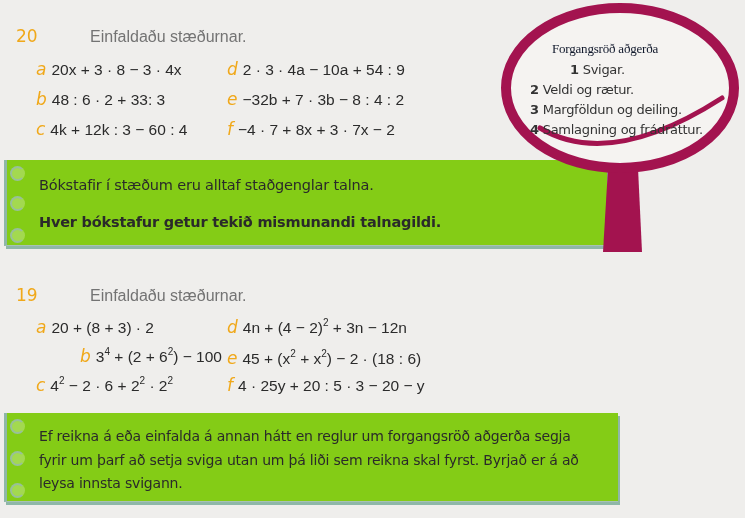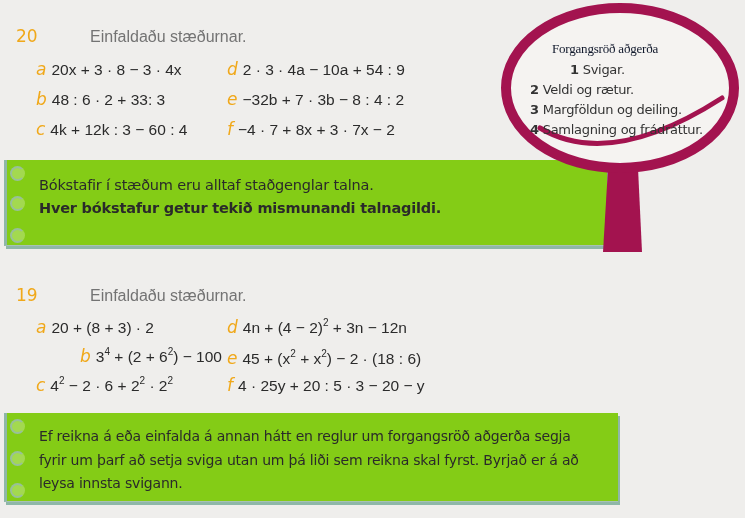--- a/index.html
+++ b/index.html
@@ -71,21 +71,21 @@
 </div>
 <div class="abs item" style="left:227px;top:119px;">
   <span class="lbl">f</span><span>−4 · 7 + 8x + 3 · 7x − 2</span>
 </div>
 
 <div class="note" style="left:4px;top:160px;width:600px;height:85px;">
   <div class="ring" style="top:6px;"></div>
   <div class="ring" style="top:36px;"></div>
   <div class="ring" style="top:68px;"></div>
   <div class="note-text" style="left:32px;top:17px;">Bókstafir í stæðum eru alltaf staðgenglar talna.</div>
-  <div class="note-text" style="left:32px;top:40px;font-weight:bold;">Hver bókstafur getur tekið mismunandi talnagildi.</div>
+  <div class="note-text" style="left:32px;top:54px;font-weight:bold;">Hver bókstafur getur tekið mismunandi talnagildi.</div>
 </div>
 
 <svg class="abs" style="left:500px;top:0;" width="245" height="255" viewBox="0 0 245 255">
   <path d="M108 168 L103 252 L142 252 L138 168 Z" fill="#a3134f"></path>
   <ellipse cx="120" cy="88" rx="114" ry="80" fill="#f5f3f1" stroke="#a3134f" stroke-width="10"></ellipse>
   <path d="M40 128 Q110 170 222 98" fill="none" stroke="#a3134f" stroke-width="5" stroke-linecap="round"></path>
 </svg>
 <div class="abs mag-title" style="left:552px;top:41px;">Forgangsröð aðgerða</div>
 <div class="abs mag-item" style="left:530px;top:62px;margin-left:40px;"><b>1</b><span>Svigar.</span></div>
 <div class="abs mag-item" style="left:530px;top:82px;"><b>2</b><span>Veldi og rætur.</span></div>

